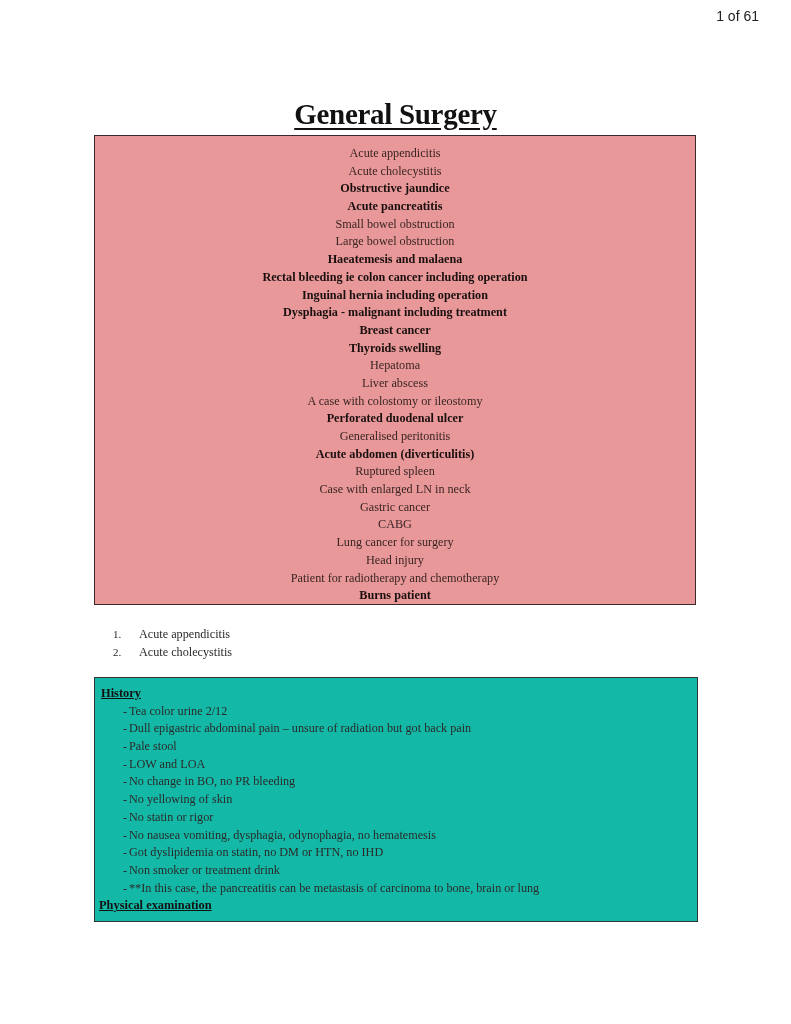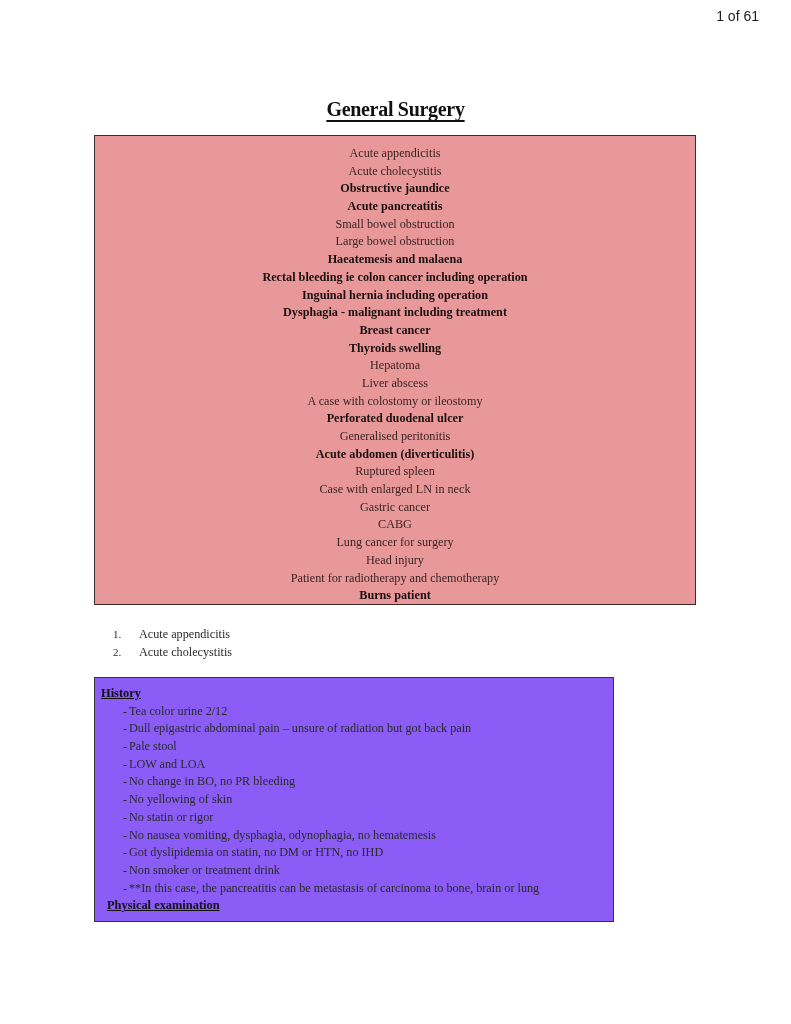--- a/index.html
+++ b/index.html
@@ -1,37 +1,37 @@
 <!DOCTYPE html>
 <html><head>
   <meta charset="utf-8">
   <style>
     html, body { margin: 0; padding: 0; background: #ffffff; }
     body { width: 791px; height: 1024px; position: relative; overflow: hidden;
       font-family: "DejaVu Serif", "Liberation Serif", serif; color: #1a1a1a; }
     .page-num { position: absolute; top: 8px; right: 32px; font-family: "Liberation Sans", sans-serif;
       font-size: 14px; color: #222; }
     .title { position: absolute; top: 98px; left: 0; width: 791px; text-align: center;
-      font-family: "Liberation Serif", serif; font-weight: bold; font-size: 20px;
+      font-family: "Liberation Serif", serif; font-weight: bold; font-size: 29px;
       text-decoration: underline; text-underline-offset: 4px; color: #111; letter-spacing: -0.3px; }
     .topic-box { position: absolute; left: 94px; top: 135px; width: 602px; height: 470px;
       background: #e89898; border: 1.5px solid #3a2a2a; box-sizing: border-box; }
     .topic-list { list-style: none; margin: 0; padding: 9px 0 0 0; text-align: center; }
     .topic-list li { font-family: "Liberation Serif", serif; font-size: 12.2px; height: 17.7px; line-height: 17.7px; color: #3a2424; }
     .topic-list li.bold { font-weight: bold; color: #1a0f0f; }
     .ol-list { position: absolute; left: 113px; top: 626px; margin: 0; padding: 0; list-style: none; }
     .ol-list li { font-family: "Liberation Serif", serif; font-size: 12.2px; height: 17.7px; line-height: 17.7px; color: #2a2a2a; }
     .ol-list li .num { display: inline-block; width: 26px; font-size: 11px; }
     .ol-list li.bold { font-weight: bold; color: #111; margin-top: 20px; }
-    .history-box { position: absolute; left: 94px; top: 677px; width: 520px; height: 245px;
-      border: 1.5px solid #333; box-sizing: border-box; background: #8b5cf6; }
+    .history-box { position: absolute; left: 94px; top: 677px; width: 604px; height: 245px;
+      border: 1.5px solid #333; box-sizing: border-box; background: #14b8a6; }
     .section-head { font-family: "Liberation Serif", serif; font-weight: bold; font-size: 12.4px;
       text-decoration: underline; color: #111; height: 17.7px; line-height: 17.7px; }
     .hist-head { margin: 7px 0 0 6px; }
-    .pe-head { margin: 0 0 0 12px; }
+    .pe-head { margin: 0 0 0 4px; }
     .bullets { list-style: none; margin: 0; padding: 0; }
     .bullets li { font-family: "Liberation Serif", serif; font-size: 12.2px; height: 17.7px; line-height: 17.7px; color: #2a2a2a; padding-left: 26px; position: relative; }
     .bullets li .dash { position: absolute; left: 28px; top: 0; }
     .bullets li .txt { margin-left: 8px; }
   </style>
 </head>
 <body>
 
 <div class="page-num">1 of 61</div>
 

